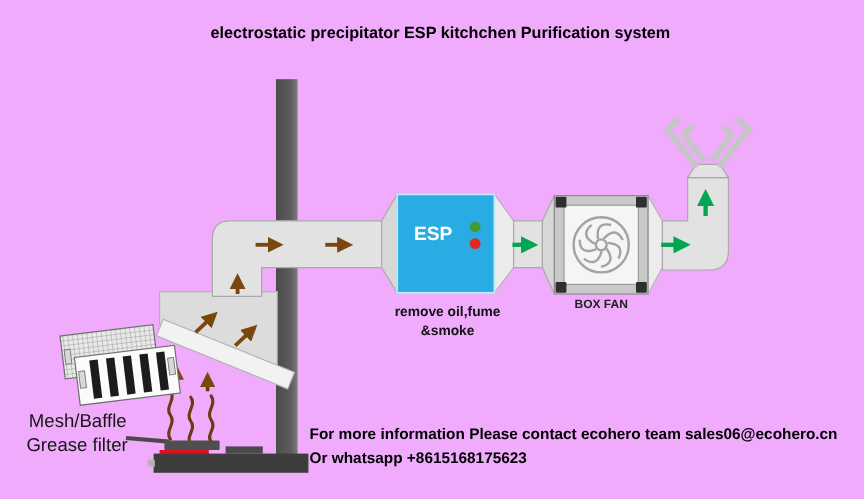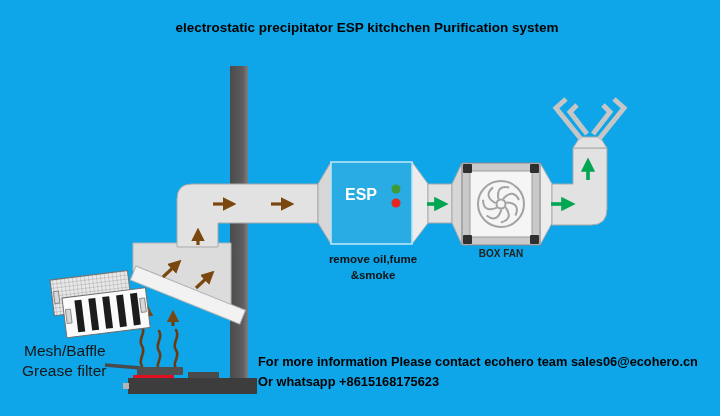--- a/index.html
+++ b/index.html
@@ -1,16 +1,16 @@
 <!DOCTYPE html>
 <html><head>
 <meta charset="utf-8">
 <style>
   html,body{margin:0;padding:0;background:#ffffff;}
-  .canvas{position:relative;width:720px;height:416px;background:#0ea5e9;overflow:hidden;
+  .canvas{position:relative;width:720px;height:416px;background:#f0abfc;overflow:hidden;
           font-family:"Liberation Sans",sans-serif;}
   svg{display:block;}
   .duct{fill:#e2e2e2;stroke:#aaaaaa;stroke-width:1;}
   .trans-dark{fill:#d7d7d7;stroke:#aaaaaa;stroke-width:1;}
   .trans-light{fill:#ececec;stroke:#b5b5b5;stroke-width:1;}
   .hood{fill:#dcdcdc;stroke:#b3b3b3;stroke-width:1;}
   .brown-arrow{stroke:#7a480f;stroke-width:3.2;fill:none;}
   .green-arrow{stroke:#00a651;stroke-width:3.6;fill:none;}
   .smoke{stroke:#6b3a10;stroke-width:2.6;fill:none;stroke-linecap:round;}
   .smoke-arrow{stroke:#6b3a10;stroke-width:3;fill:none;}

